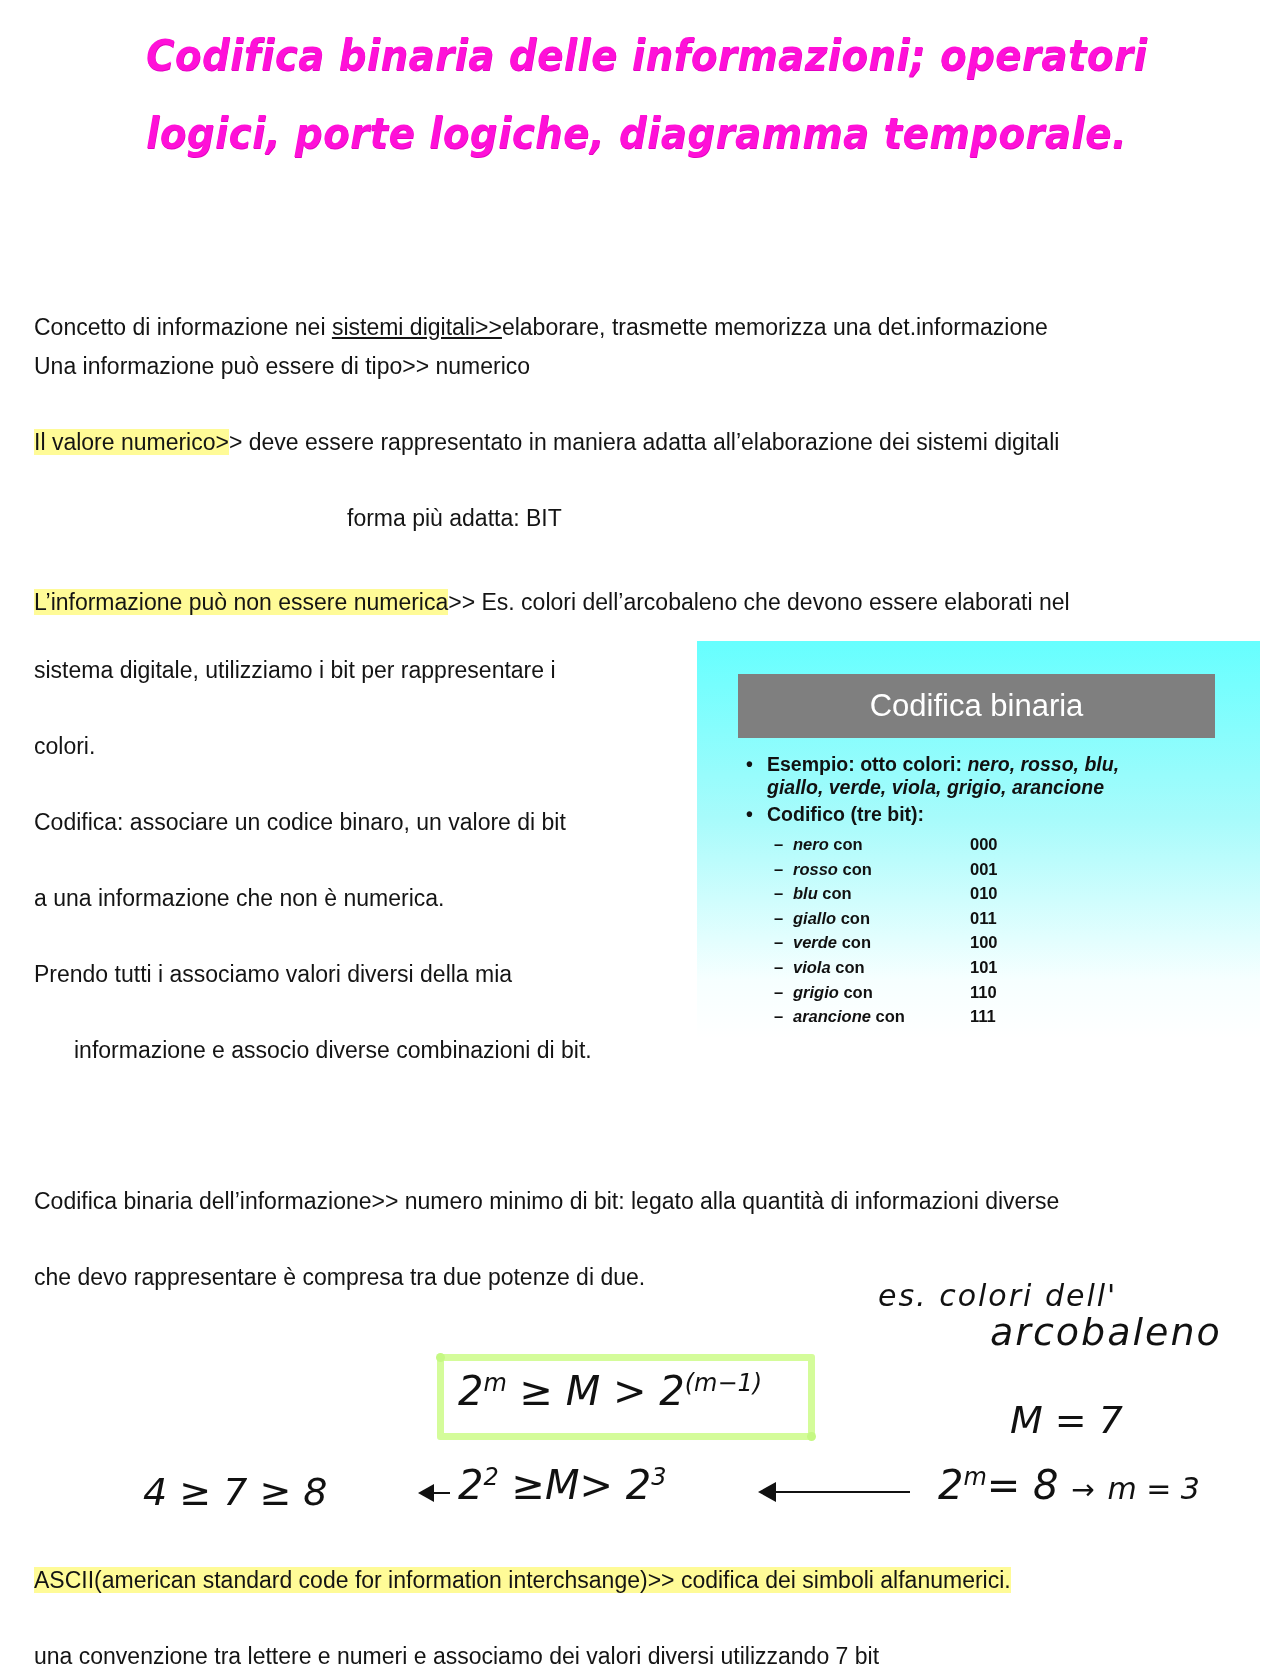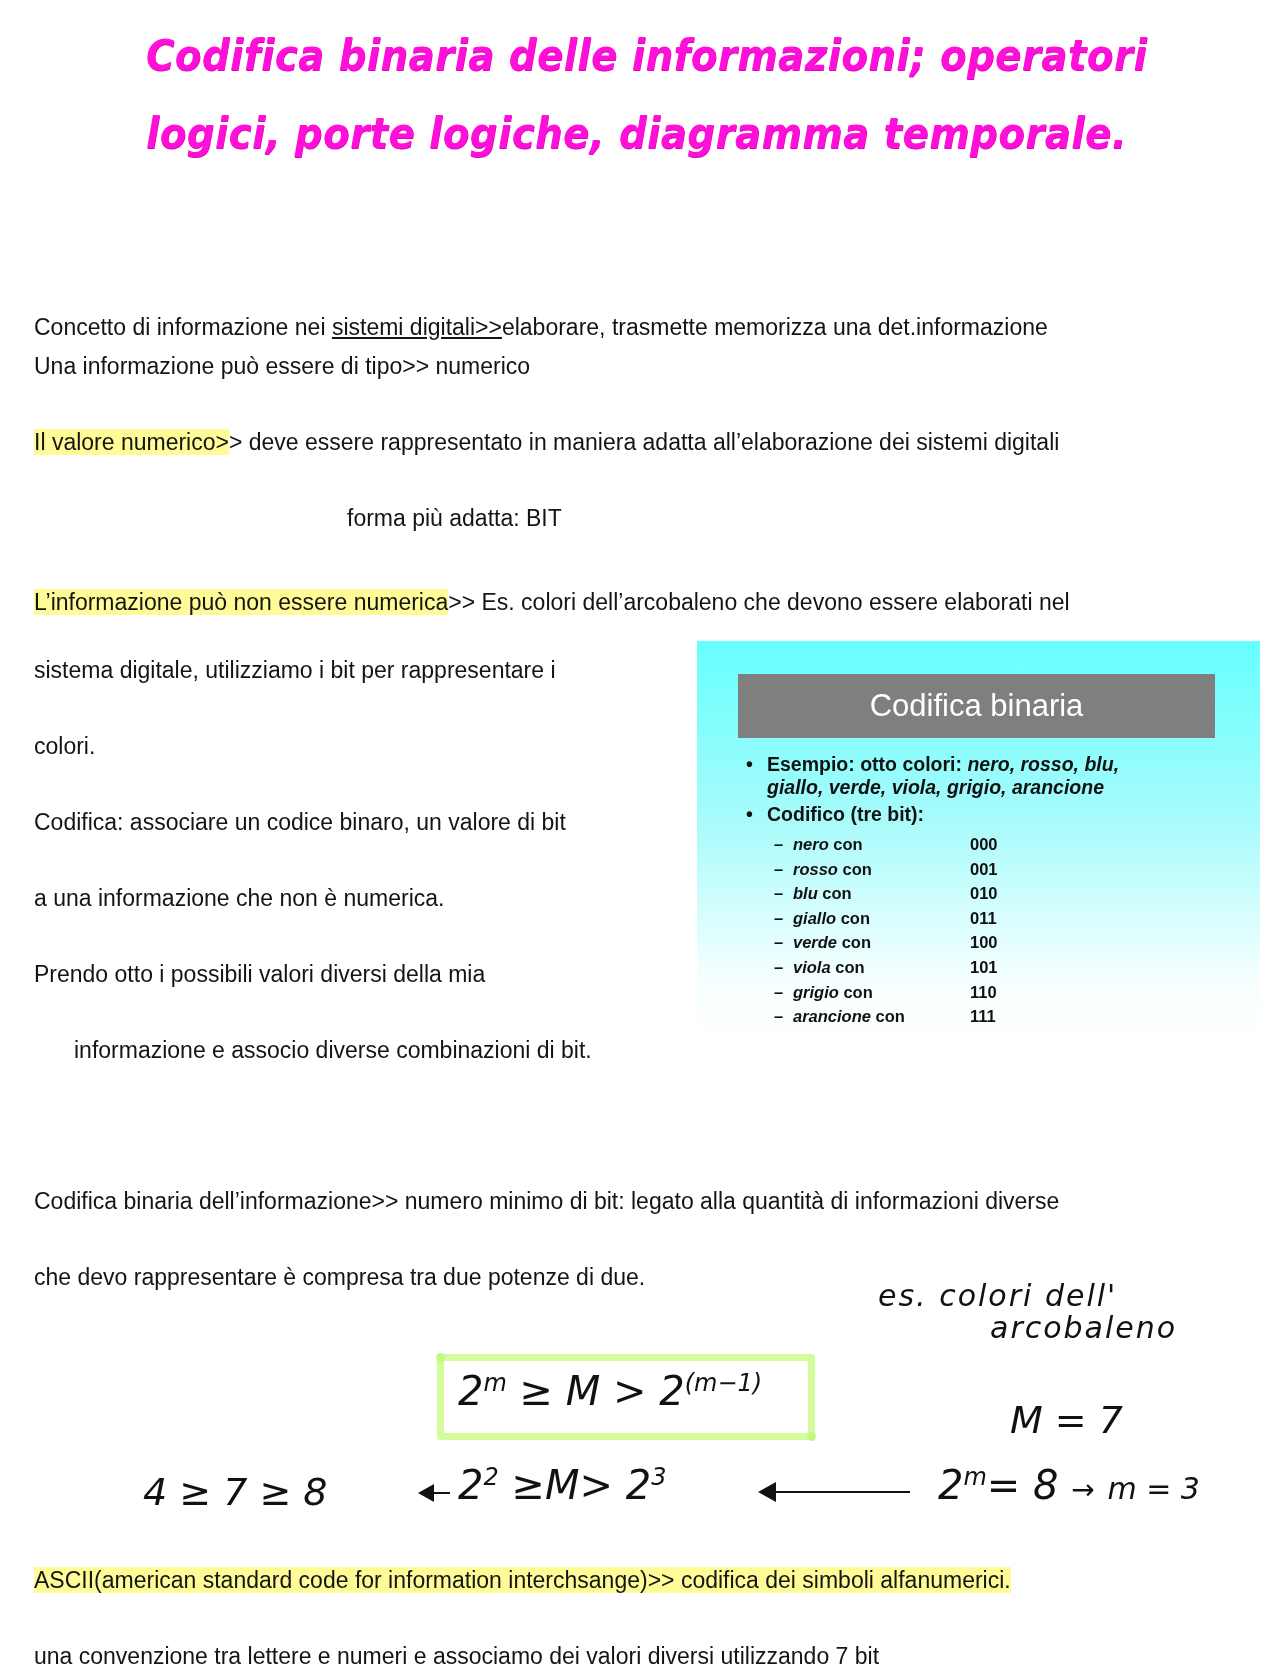--- a/index.html
+++ b/index.html
@@ -75,21 +75,21 @@
   <span class="hl">Il valore numerico&gt;</span><span>&gt; deve essere rappresentato in maniera adatta all’elaborazione dei sistemi digitali</span>
 </div>
 <div class="para" style="top:503px; left:347px;">forma più adatta: BIT</div>
 <div class="para" style="top:579px;margin-top:8px;">
   <span class="hl">L’informazione può non essere numerica</span><span>&gt;&gt; Es. colori dell’arcobaleno che devono essere elaborati nel</span>
 </div>
 <div class="para" style="top:655px;">sistema digitale, utilizziamo i bit per rappresentare i</div>
 <div class="para" style="top:731px;">colori.</div>
 <div class="para" style="top:807px;">Codifica: associare un codice binaro, un valore di bit</div>
 <div class="para" style="top:883px;">a una informazione che non è numerica.</div>
-<div class="para" style="top:959px;">Prendo otto i possibili valori diversi della mia</div>
+<div class="para" style="top:959px;">Prendo tutti i associamo valori diversi della mia</div>
 <div class="para" style="top:1035px;margin-left:40px;">informazione e associo diverse combinazioni di bit.</div>
 <div class="para" style="top:1186px;">Codifica binaria dell’informazione&gt;&gt; numero minimo di bit: legato alla quantità di informazioni diverse</div>
 <div class="para" style="top:1262px;">che devo rappresentare è compresa tra due potenze di due.</div>
 <div class="para" style="top:1565px;">
   <span class="hl">ASCII(american standard code for information interchsange)&gt;&gt; codifica dei simboli alfanumerici.</span>
 </div>
 <div class="para" style="top:1641px;">una convenzione tra lettere e numeri e associamo dei valori diversi utilizzando 7 bit</div>
 
 <div class="slide">
   <div class="slide-header">Codifica binaria</div>
@@ -142,21 +142,21 @@
       </div>
     <div class="sub-row">
         <span class="dash">–</span>
         <span class="label"><i>arancione</i> <span>con</span></span>
         <span class="code">111</span>
       </div>
   </div>
 </div>
 
 <div class="hand" style="left:878px; top:1278px; font-size:30px; letter-spacing:2px;">es. colori dell'</div>
-<div class="hand" style="left:990px; top:1310px; font-size:30px; letter-spacing:2px;">arcobaleno</div>
+<div class="hand" style="left:990px; top:1310px; font-size:38px; letter-spacing:2px;">arcobaleno</div>
 
 <div class="formula-box"></div>
 <div class="hand" style="left:458px; top:1368px; font-size:40px;">
   <span>2</span><sup>m</sup>
   <span>≥</span>
   <span>M</span>
   <span>&gt;</span>
   <span>2</span><sup>(m−1)</sup>
 </div>
 

